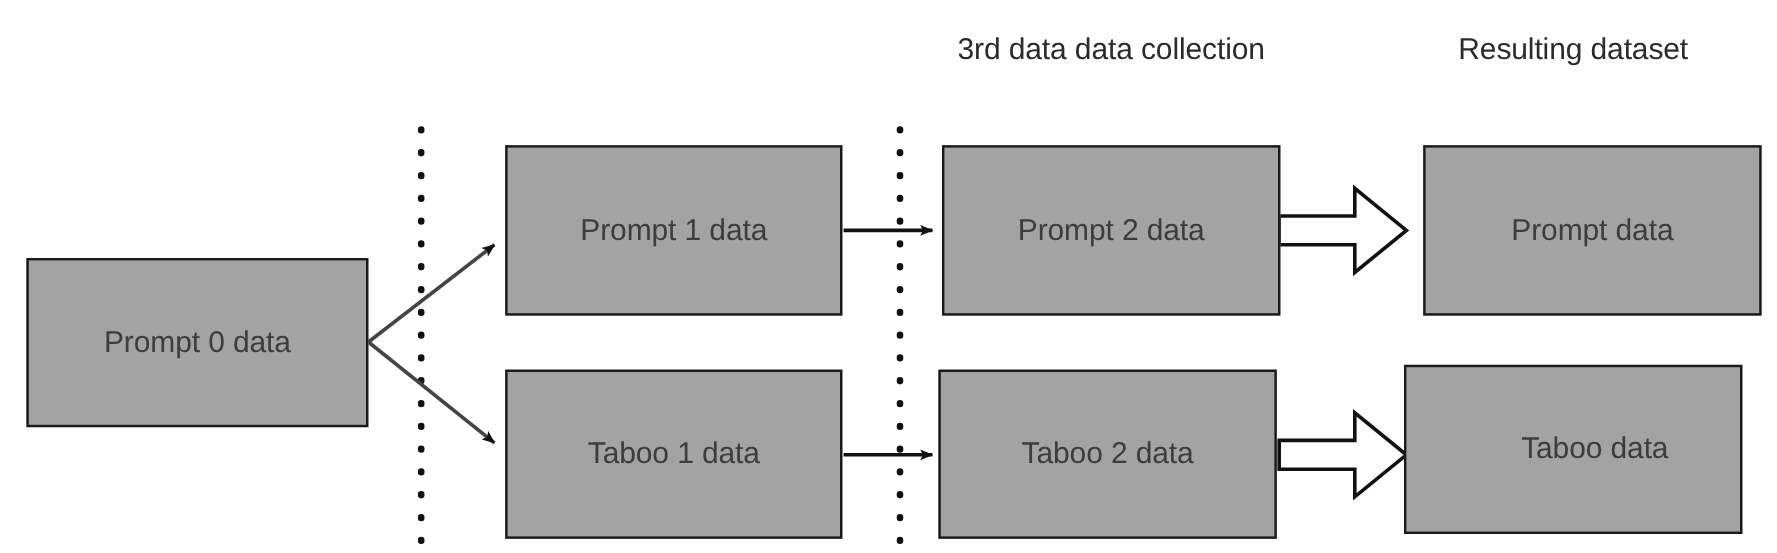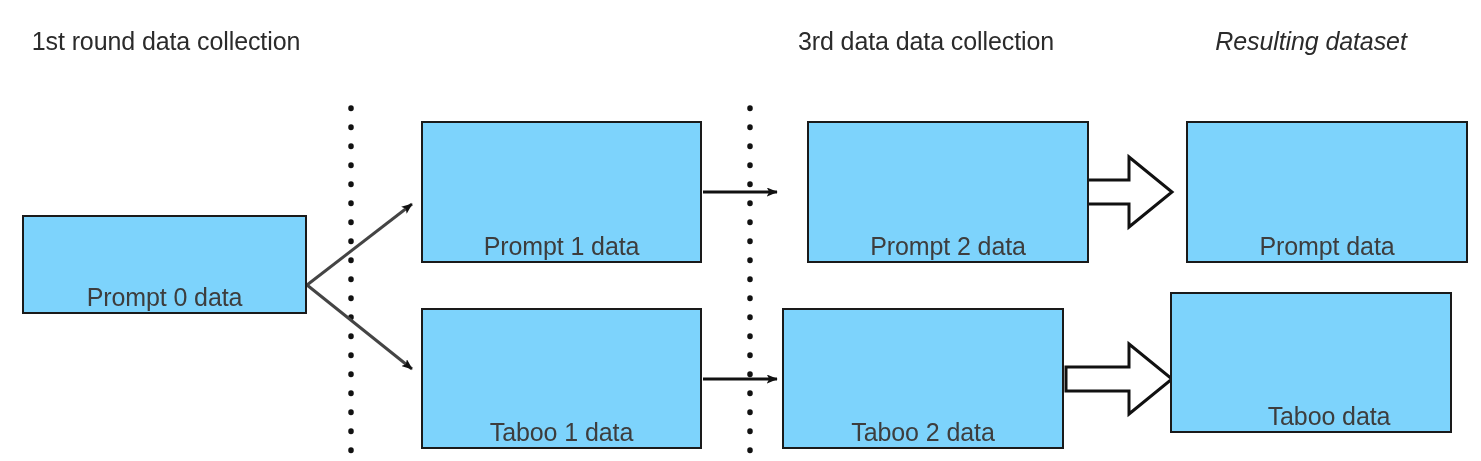--- a/index.html
+++ b/index.html
@@ -30,45 +30,42 @@
     font-size: 25px;
     line-height: 1;
     color: #2b2b2b;
     white-space: nowrap;
     text-align: center;
     letter-spacing: -0.1px;
   }
   .node {
     position: absolute;
     box-sizing: border-box;
-    background: #7dd3fc;
+    background: #a3a3a3;
     border: 2px solid #1a1a1a;
     display: flex;
-    align-items: flex-end;
+    align-items: center;
     justify-content: center;
   }
   .node-label {
     font-size: 25px;
     color: #3d3d3d;
     white-space: nowrap;
     letter-spacing: -0.1px;
   }
 </style>
 </head>
 <body>
 
 <div id="canvas">
 
-  <div class="col-header" style="left:0px; top:29px; width:332px;">
-    <span>1st round data collection</span>
-  </div>
   <div class="col-header" style="left:760px; top:29px; width:332px;">
     <span>3rd data data collection</span>
   </div>
-  <div class="col-header" style="left:1145px; top:29px; width:332px;font-style:italic;">
+  <div class="col-header" style="left:1145px; top:29px; width:332px;">
     <span>Resulting dataset</span>
   </div>
 
   <svg class="layer" viewBox="0 0 1481 461" preserveAspectRatio="none">
     <defs>
       <marker id="arrowhead" markerWidth="11" markerHeight="9" refX="10.2" refY="4.5" orient="auto" markerUnits="userSpaceOnUse">
         <path d="M0,0 L11,4.5 L0,9 L2.4,4.5 Z" fill="#111111"></path>
       </marker>
     </defs>
 
@@ -81,41 +78,41 @@
 
     <line x1="703" y1="192" x2="777" y2="192" stroke="#111111" stroke-width="3" marker-end="url(#arrowhead)"></line>
 
     <line x1="703" y1="379" x2="777" y2="379" stroke="#111111" stroke-width="3" marker-end="url(#arrowhead)"></line>
 
     <path d="M1066,180 L1129,180 L1129,157 L1172,192 L1129,227 L1129,204 L1066,204 Z" fill="#ffffff" stroke="#111111" stroke-width="3" stroke-linejoin="miter"></path>
 
     <path d="M1066,367 L1129,367 L1129,344 L1172,379 L1129,414 L1129,391 L1066,391 Z" fill="#ffffff" stroke="#111111" stroke-width="3" stroke-linejoin="miter"></path>
   </svg>
 
-  <div class="node" style="left:22px; top:215px; width:285px; height:99px;">
+  <div class="node" style="left:22px; top:215px; width:285px; height:141px;">
     <span class="node-label">Prompt 0 data</span>
   </div>
 
   <div class="node" style="left:421px; top:121px; width:281px; height:142px;">
     <span class="node-label">Prompt 1 data</span>
   </div>
 
-  <div class="node" style="left:785px; top:121px; width:282px; height:142px;margin-left:22px;">
+  <div class="node" style="left:785px; top:121px; width:282px; height:142px;">
     <span class="node-label">Prompt 2 data</span>
   </div>
 
   <div class="node" style="left:1170px; top:121px; width:282px; height:142px;margin-left:16px;">
     <span class="node-label">Prompt data</span>
   </div>
 
   <div class="node" style="left:421px; top:308px; width:281px; height:141px;">
     <span class="node-label">Taboo 1 data</span>
   </div>
 
   <div class="node" style="left:782px; top:308px; width:282px; height:141px;">
     <span class="node-label">Taboo 2 data</span>
   </div>
 
-  <div class="node" style="left:1170px; top:292px; width:282px; height:141px;padding-left:36px;">
+  <div class="node" style="left:1170px; top:304px; width:282px; height:141px;padding-left:36px;">
     <span class="node-label">Taboo data</span>
   </div>
 
 </div>
 
 </body></html>

